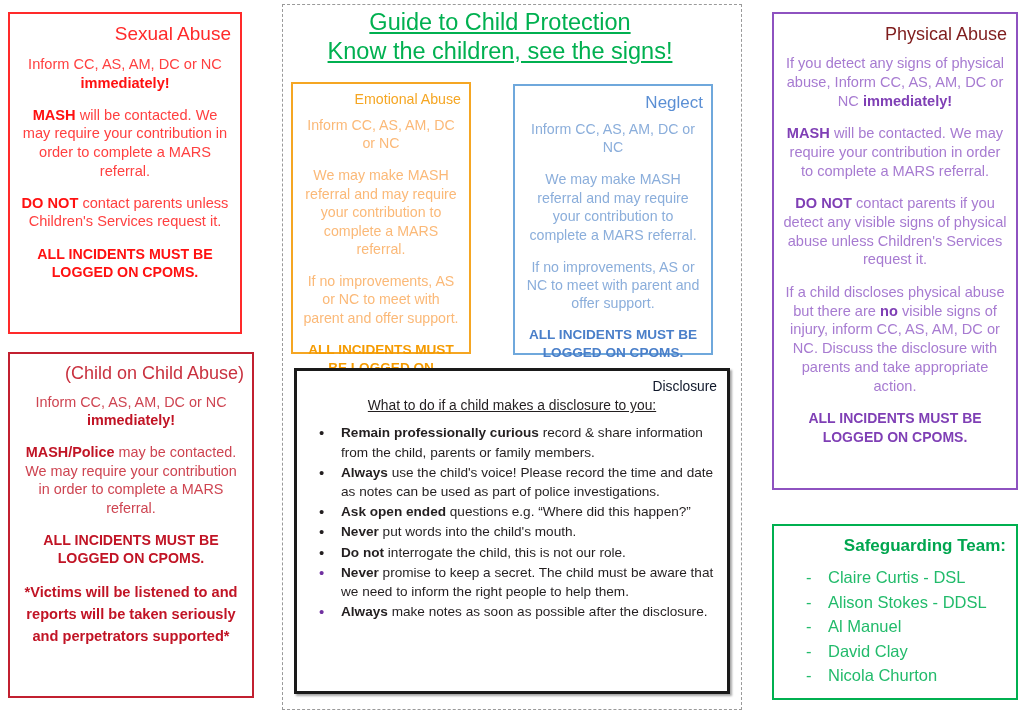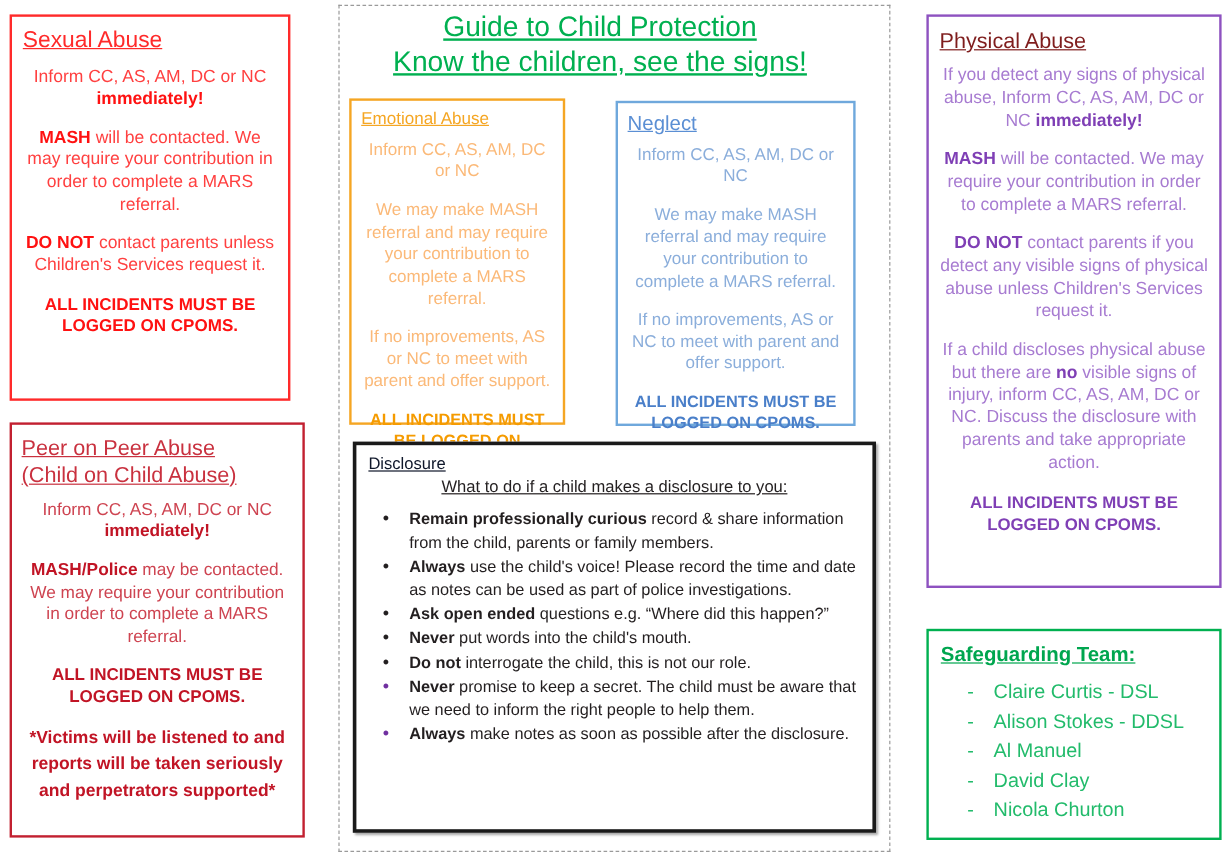--- a/index.html
+++ b/index.html
@@ -19,22 +19,21 @@
     width: 1024px;
     height: 717px;
     background: #ffffff;
   }
   .panel {
     position: absolute;
     box-sizing: border-box;
     background: #ffffff;
   }
   .ttl {
-    text-align: left;
-    text-decoration: underline;
+    text-align: right;
     font-weight: 400;
   }
   .para {
     text-align: center;
   }
   .b { font-weight: 700; }
   .spacer { height: 0.85em; }
 
   
   #sexual-abuse-panel {
@@ -208,21 +207,20 @@
     </div>
     <div class="spacer"></div>
     <div class="para">
       <span class="b">DO NOT</span><span> contact parents unless Children's Services request it.</span>
     </div>
     <div class="spacer"></div>
     <div class="allcaps">ALL INCIDENTS MUST BE LOGGED ON CPOMS.</div>
   </div>
 
   <div class="panel" id="peer-abuse-panel">
-    <div class="ttl">Peer on Peer Abuse</div>
     <div class="ttl" style="margin-bottom:8px;">(Child on Child Abuse)</div>
     <div class="para">
       <span>Inform CC, AS, AM, DC or NC </span><span class="b">immediately!</span>
     </div>
     <div class="spacer"></div>
     <div class="para">
       <span class="b">MASH/Police</span><span> may be contacted. We may require your contribution in order to complete a MARS referral.</span>
     </div>
     <div class="spacer"></div>
     <div class="allcaps">ALL INCIDENTS MUST BE LOGGED ON CPOMS.</div>

